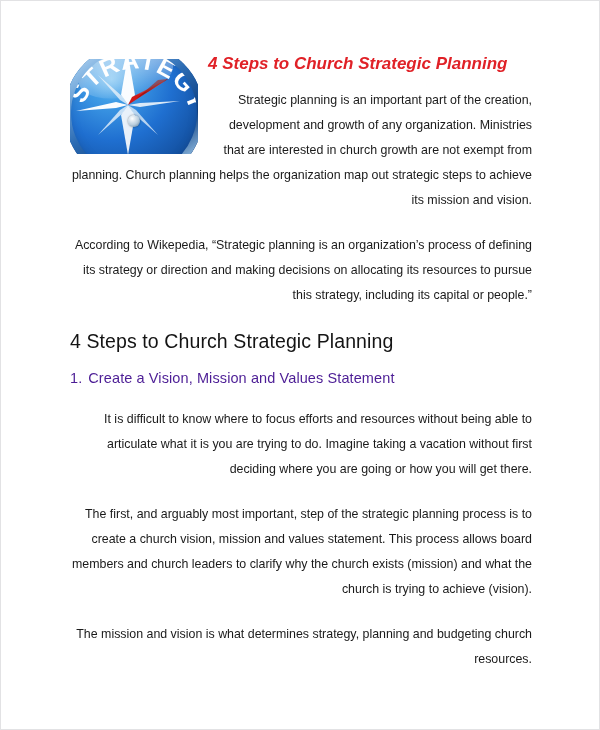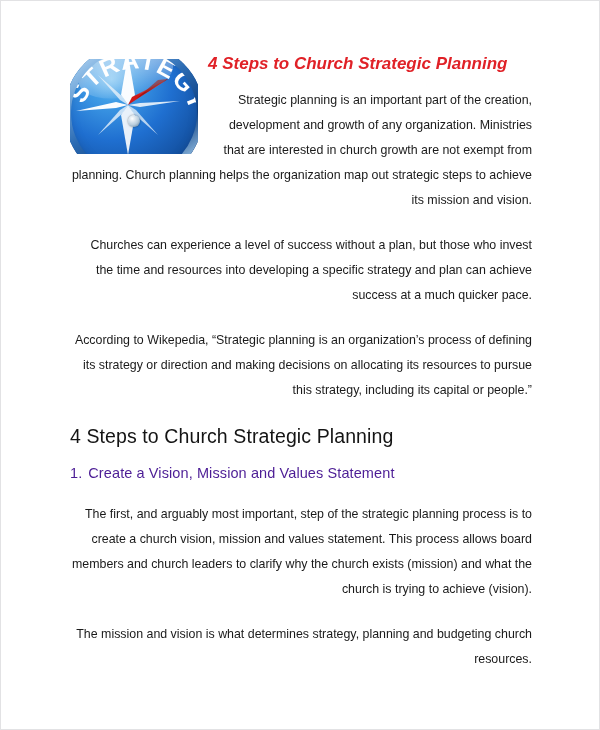--- a/index.html
+++ b/index.html
@@ -171,29 +171,29 @@
       <div class="compass-rim"></div>
       <div class="cap"></div>
     </div>
 
     <div class="doc-title">4 Steps to Church Strategic Planning</div>
 
     <p class="body-text">Strategic planning is an important part of the creation, development and growth of any organization.  Ministries that are interested in church growth are not exempt from planning.  Church planning helps the organization map out strategic steps to achieve its mission and vision.</p>
 
     <div class="clearfix"></div>
 
-    <p class="body-text">Churches can experience a level of success without a plan, but those who invest the time and resources into developing a specific strategy and plan can achieve success at a much quicker pace.</p>
 
     <p class="body-text">According to Wikepedia, “Strategic planning is an organization’s process of defining its strategy or direction and making decisions on allocating its resources to pursue this strategy, including its capital or people.”</p>
 
     <h1 class="section-heading">4 Steps to Church Strategic Planning</h1>
 
     <h2 class="step-heading">
       <span class="step-num">1.</span><span>Create a Vision, Mission and Values Statement</span>
     </h2>
 
+    <p class="body-text">It is difficult to know where to focus efforts and resources without being able to articulate what it is you are trying to do. Imagine taking a vacation without first deciding where you are going or how you will get there.</p>
 
     <p class="body-text">The first, and arguably most important, step of the strategic planning process is to create a church vision, mission and values statement. This process allows board members and church leaders to clarify why the church exists (mission) and what the church is trying to achieve (vision).</p>
 
     <p class="body-text">The mission and vision is what determines strategy, planning and budgeting church resources.</p>
 
   </div>
 </div>
 
 </body></html>

